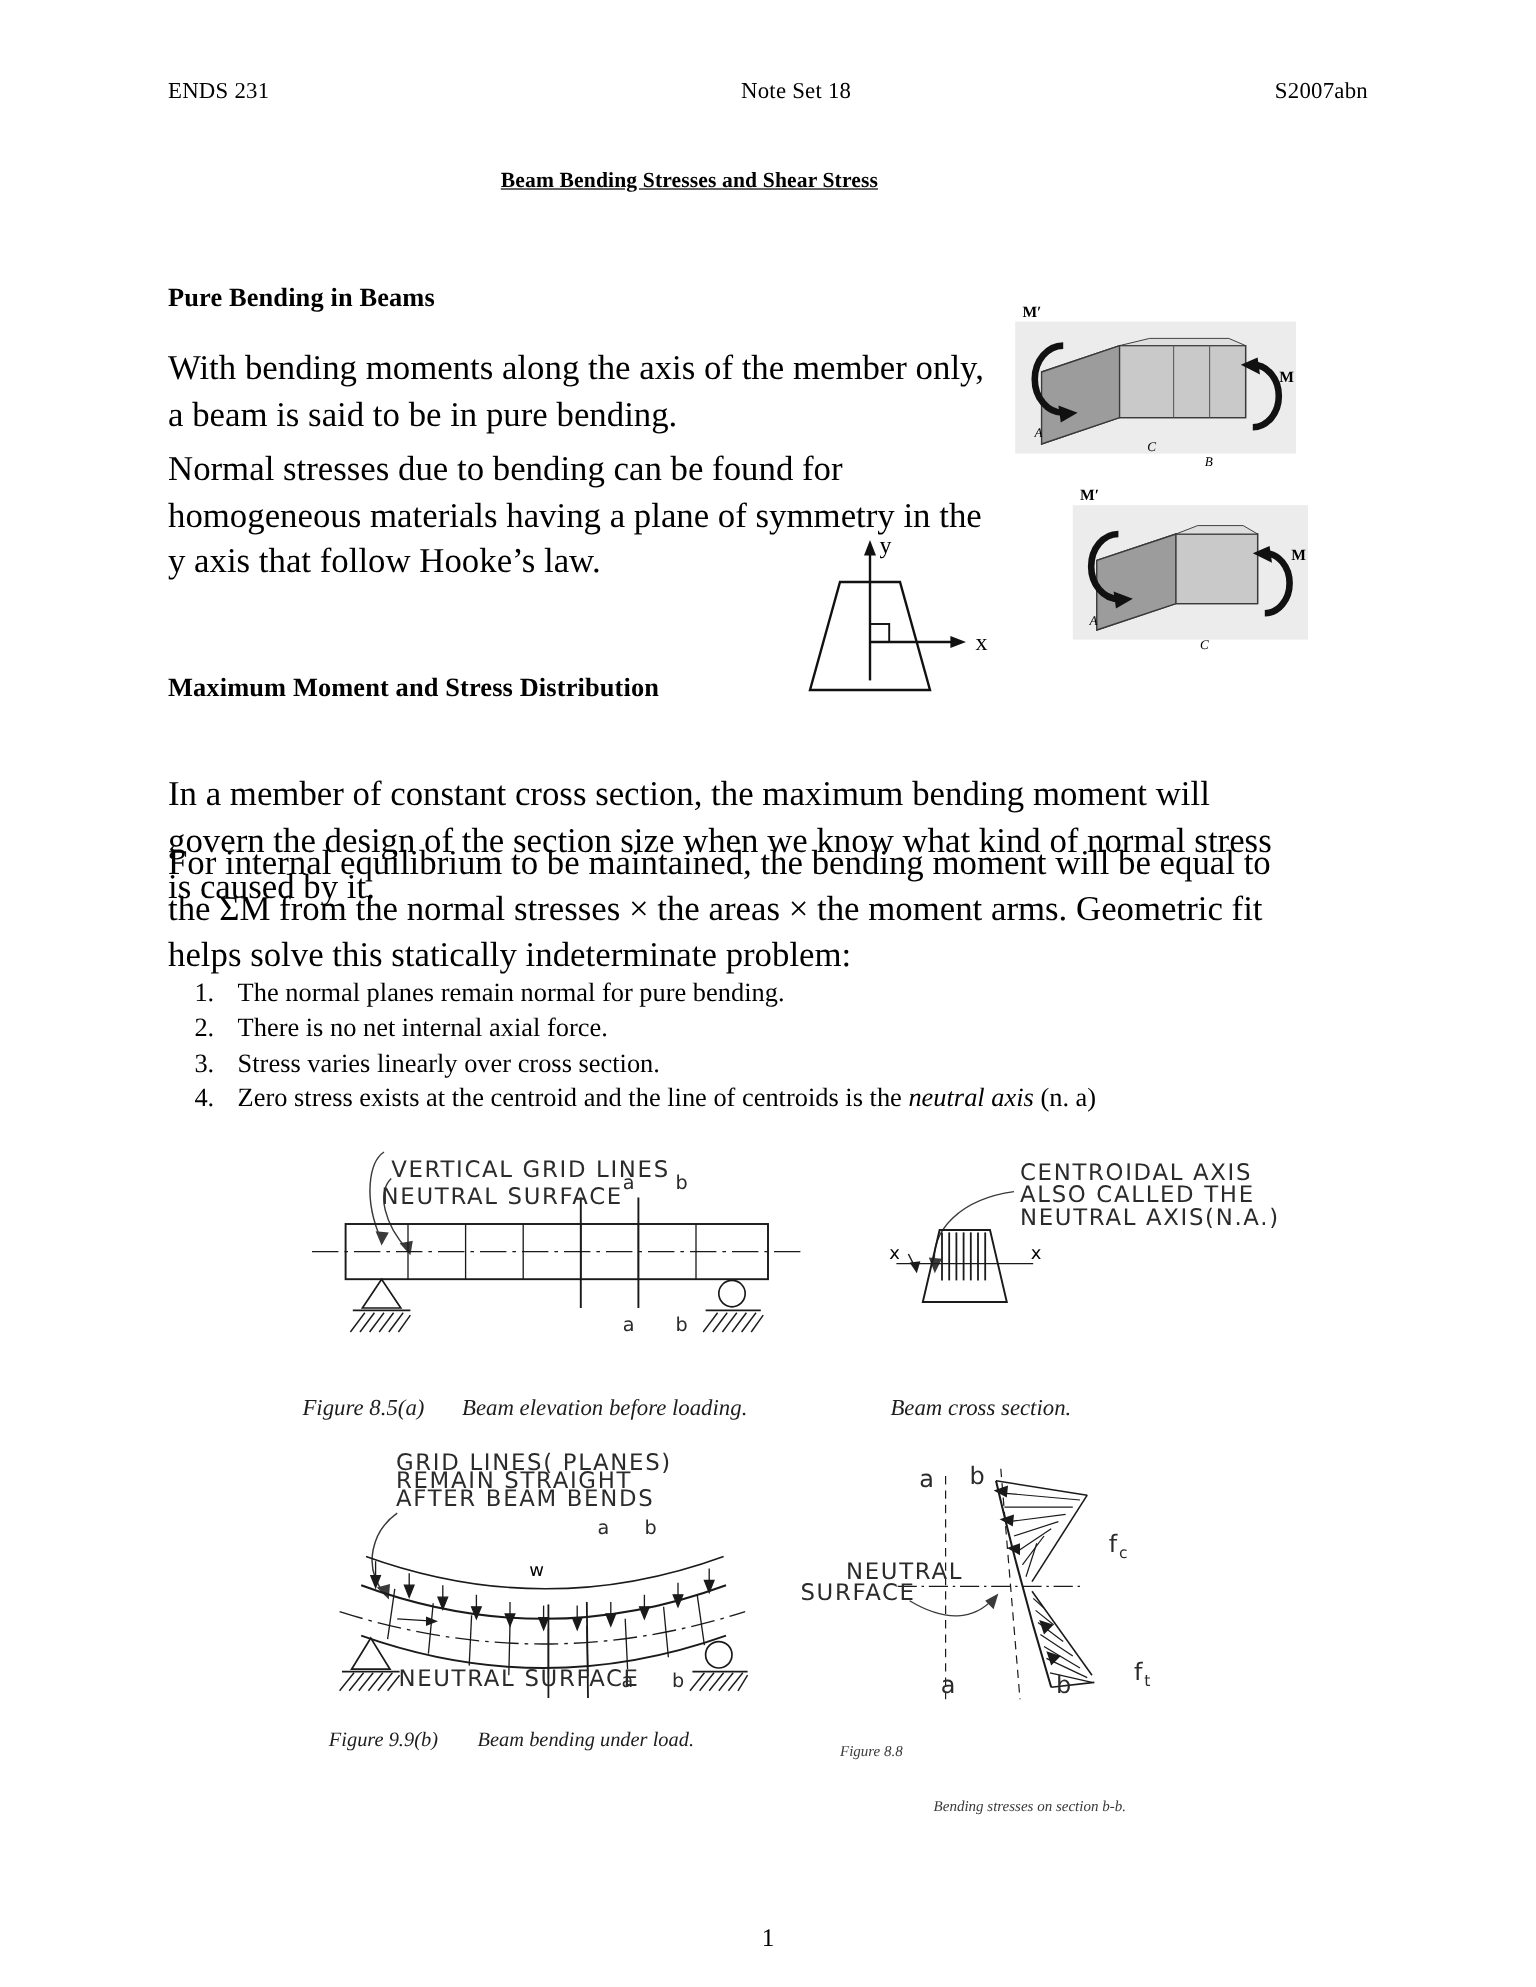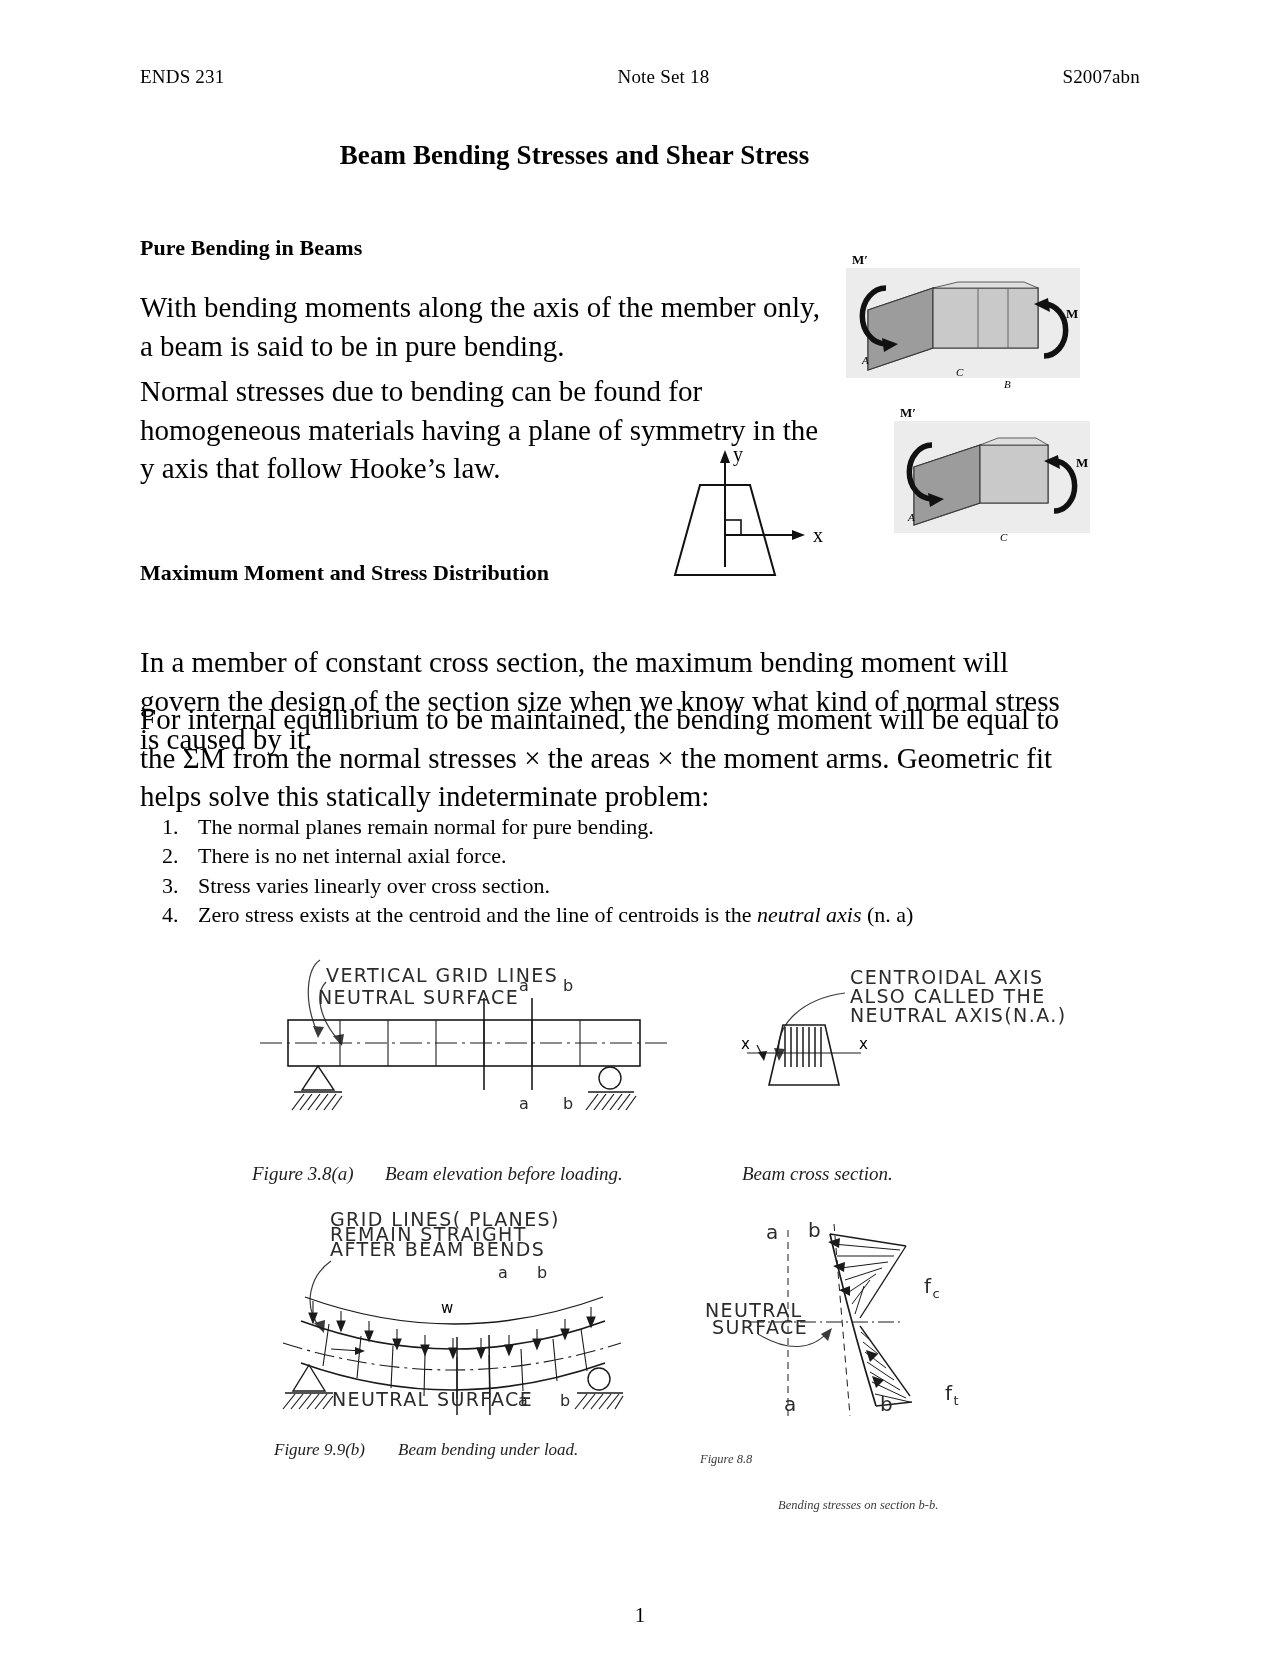--- a/index.html
+++ b/index.html
@@ -37,23 +37,24 @@
   }
   .runhead .mid { margin-left: 40px; }
 
   
   .doc-title {
     position: absolute;
     top: 140px;
     left: 0;
     width: 1149px;
     text-align: center;
-    font-size: 27px;
+    font-size: 18px;
     font-weight: bold;
     letter-spacing: 0.1px;
+    text-decoration: underline;
   }
 
   
   .col {
     position: absolute;
     left: 140px;
     width: 940px;
   }
   h2.section {
     font-size: 22px;
@@ -310,21 +311,21 @@
       <polygon points="29,86 23,77 32,76" fill="#1a1a1a"></polygon>
       <text class="hand" x="6" y="74" style="font-size:15px;">x</text>
       <text class="hand" x="124" y="74" style="font-size:15px;">x</text>
     </svg>
   </div>
 
   <div class="abs hand" style="left:850px; top:965px;">CENTROIDAL AXIS</div>
   <div class="abs hand" style="left:850px; top:984px;">ALSO CALLED THE</div>
   <div class="abs hand" style="left:850px; top:1003px;">NEUTRAL AXIS(N.A.)</div>
 
-  <div class="fig-caption" style="left:252px; top:1163px; font-weight:normal;">Figure 3.8(a)</div>
+  <div class="fig-caption" style="left:252px; top:1163px; font-weight:normal;">Figure 8.5(a)</div>
   <div class="fig-caption" style="left:385px; top:1163px;">Beam elevation before loading.</div>
   <div class="fig-caption" style="left:742px; top:1163px;">Beam cross section.</div>
 
   <div class="abs" style="left:265px; top:1245px; width:420px; height:170px;">
     <svg width="420" height="170" viewBox="0 0 420 170">
 
       <path d="M 66 16 C 46 30 36 60 56 84" fill="none" stroke="#3a3a3a" stroke-width="1.2"></path>
       <polygon points="59,88 49,78 60,75" fill="#3a3a3a"></polygon>
 
       <path d="M 36 76 Q 188 132 340 76" fill="none" stroke="#1a1a1a" stroke-width="1.7"></path>
@@ -460,21 +461,21 @@
       <polygon points="132,118 121,124 128,131" fill="#3a3a3a"></polygon>
     </svg>
   </div>
 
   <div class="abs hand" style="left:766px; top:1220px; font-size:20px;">a</div>
   <div class="abs hand" style="left:808px; top:1218px; font-size:20px;">b</div>
   <div class="abs hand" style="left:784px; top:1392px; font-size:20px;">a</div>
   <div class="abs hand" style="left:880px; top:1392px; font-size:20px;">b</div>
 
   <div class="abs hand" style="left:705px; top:1298px;">NEUTRAL</div>
-  <div class="abs hand" style="left:712px; top:1315px;text-align:center;">SURFACE</div>
+  <div class="abs hand" style="left:667px; top:1315px;text-align:center;">SURFACE</div>
 
   <div class="abs hand" style="left:893px; top:1248px; font-size:20px;">
     <span>f</span><sub style="font-size:13px;">c</sub>
   </div>
   <div class="abs hand" style="left:914px; top:1355px; font-size:20px;">
     <span>f</span><sub style="font-size:13px;">t</sub>
   </div>
 
   <div class="fig-caption" style="left:274px; top:1440px; font-size:17px;">Figure 9.9(b)</div>
   <div class="fig-caption" style="left:398px; top:1440px; font-size:17px;">Beam bending under load.</div>

